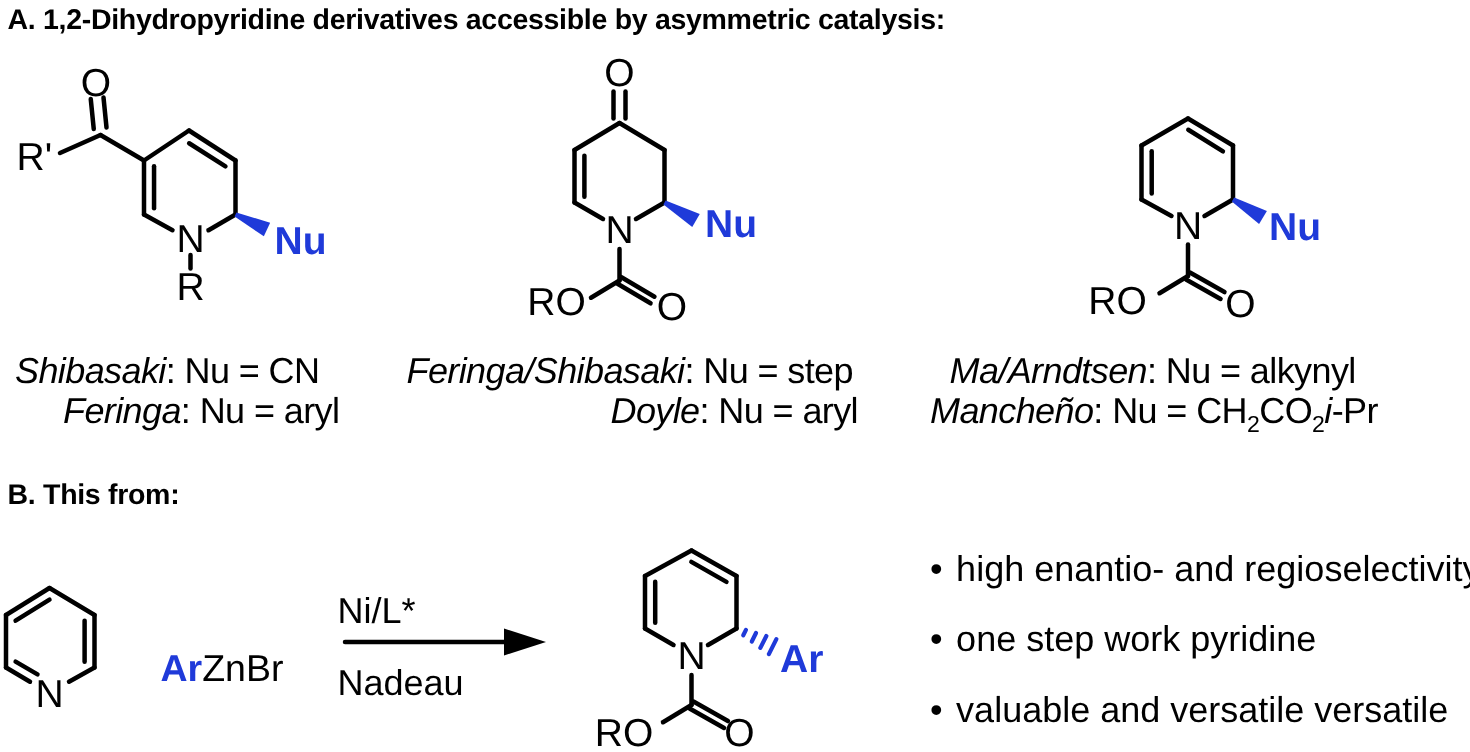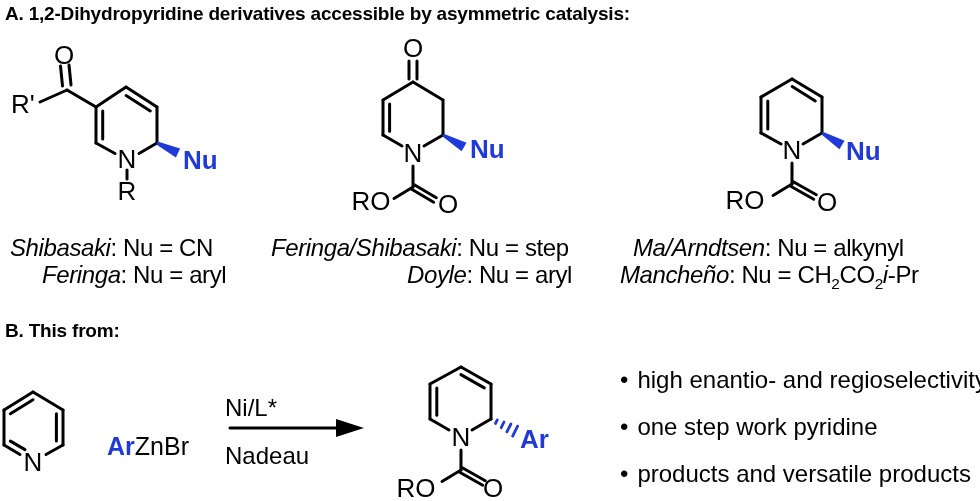--- a/index.html
+++ b/index.html
@@ -192,16 +192,16 @@
   <div class="abs bullet" style="left:620px; top:367px;">
     <span>•</span>
     <span>high enantio- and regioselectivity</span>
   </div>
   <div class="abs bullet" style="left:620px; top:414px;">
     <span>•</span>
     <span>one step work pyridine</span>
   </div>
   <div class="abs bullet" style="left:620px; top:461px;">
     <span>•</span>
-    <span>products and versatile products</span>
+    <span>valuable and versatile versatile</span>
   </div>
 
 </div>
 
 </body></html>

